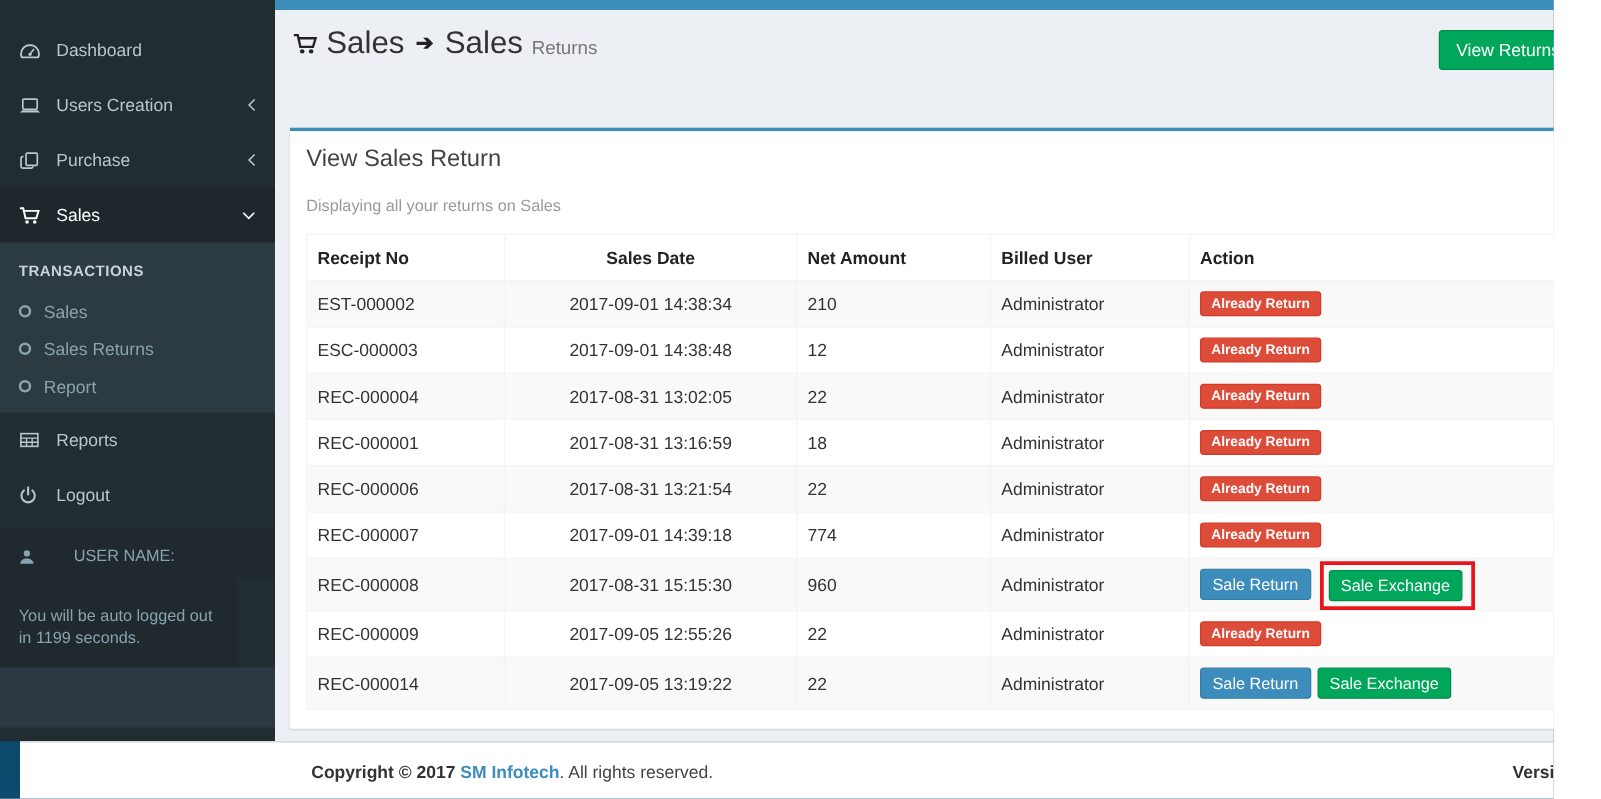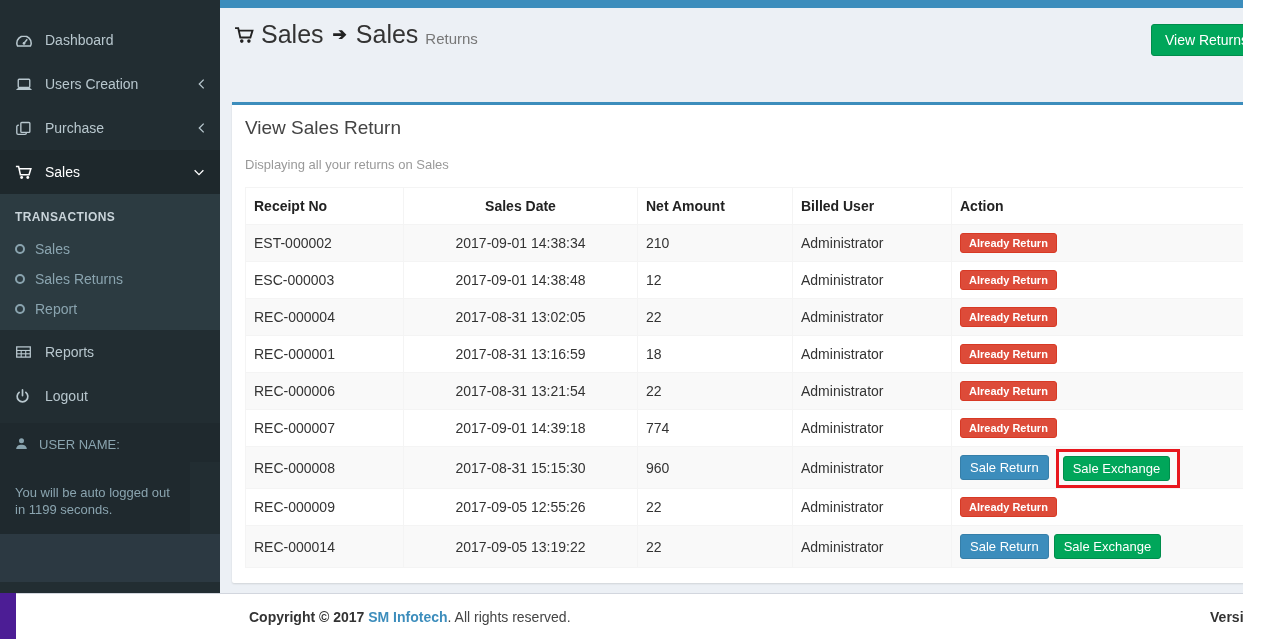--- a/index.html
+++ b/index.html
@@ -1,33 +1,33 @@
 <!DOCTYPE html>
 <html><head>
 <meta charset="utf-8">
 <style>
   * { margin:0; padding:0; box-sizing:border-box; }
   html,body { width:1281px; height:639px; font-family:"Liberation Sans", sans-serif; }
-  .page { position:relative; width:1243px; height:639px; background:#4c1d95; overflow:hidden; }
+  .page { position:relative; width:1243px; height:639px; background:#0c4a6e; overflow:hidden; }
 
   
   .sidebar { position:absolute; left:0; top:0; width:220px; height:593px; background:#222d32; }
   .menu { padding-top:18px; }
   .menu-item { display:flex; align-items:center; height:44px; padding:0 15px; color:#b8c7ce; font-size:14px; cursor:pointer; }
   .menu-item .mi-icon { width:22px; margin-right:8px; display:flex; align-items:center; color:#b8c7ce; }
   .menu-item.active { background:#1e282c; color:#fff; }
   .menu-item.active .mi-icon { color:#fff; }
   .menu-item .chev { margin-left:auto; color:#b8c7ce; display:flex; align-items:center; }
   .menu-item.active .chev { color:#fff; }
   .submenu { background:#2c3b41; padding:8px 0 6px 0; }
   .submenu-header { padding:8px 15px 10px; font-size:12px; font-weight:bold; color:#c9d4da; letter-spacing:.4px; }
   .submenu-item { display:flex; align-items:center; height:30px; padding:0 15px; color:#8aa4af; font-size:14px; cursor:pointer; }
   .ring { width:10px; height:10px; border:2px solid #8aa4af; border-radius:50%; margin-right:10px; flex:0 0 auto; }
   .user-panel { background:#1f292e; padding:14px 15px 10px; margin-top:5px; }
-  .user-line { display:flex; align-items:flex-start; color:#8aa4af; font-size:13px; }
+  .user-line { display:flex; align-items:flex-end; color:#8aa4af; font-size:13px;gap:20px; }
   .user-line .mi-icon { width:18px; margin-right:6px; color:#8aa4af; display:flex; }
   .logout-note { color:#8aa4af; font-size:13px; line-height:17px; padding:22px 15px 16px; background:#1f292e; width:190px; }
   .sidebar-bottom { background:#2c3942; height:48px; }
 
   
   .main { position:absolute; left:220px; top:0; width:1061px; height:593px; background:#ecf0f5; }
   .topbar { height:8px; background:#3c8dbc; }
   .content-header { display:flex; align-items:flex-start; justify-content:space-between; padding:12px 19px 0 14px; }
   .page-title { display:flex; align-items:center; color:#333; }
   .page-title .cart { color:#222; margin-right:6px; display:flex; }

